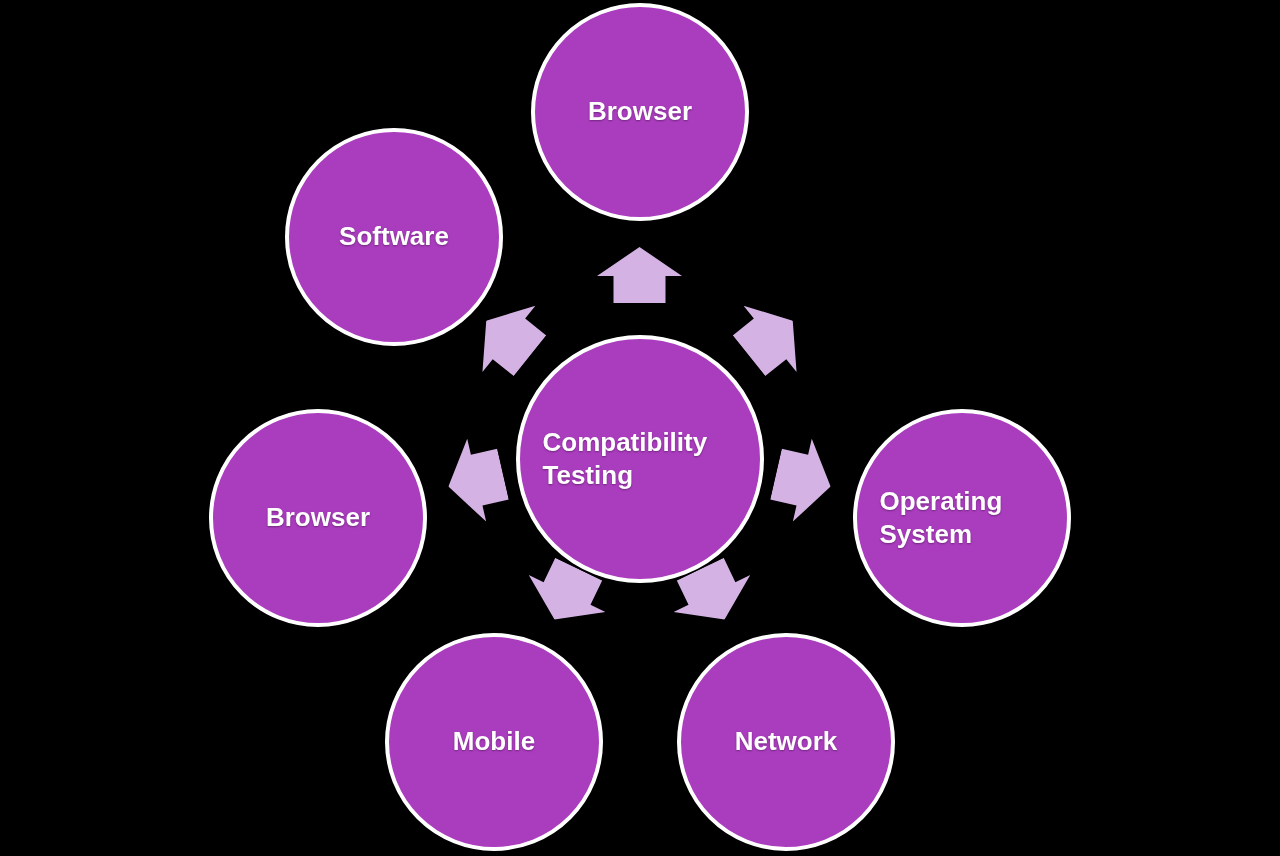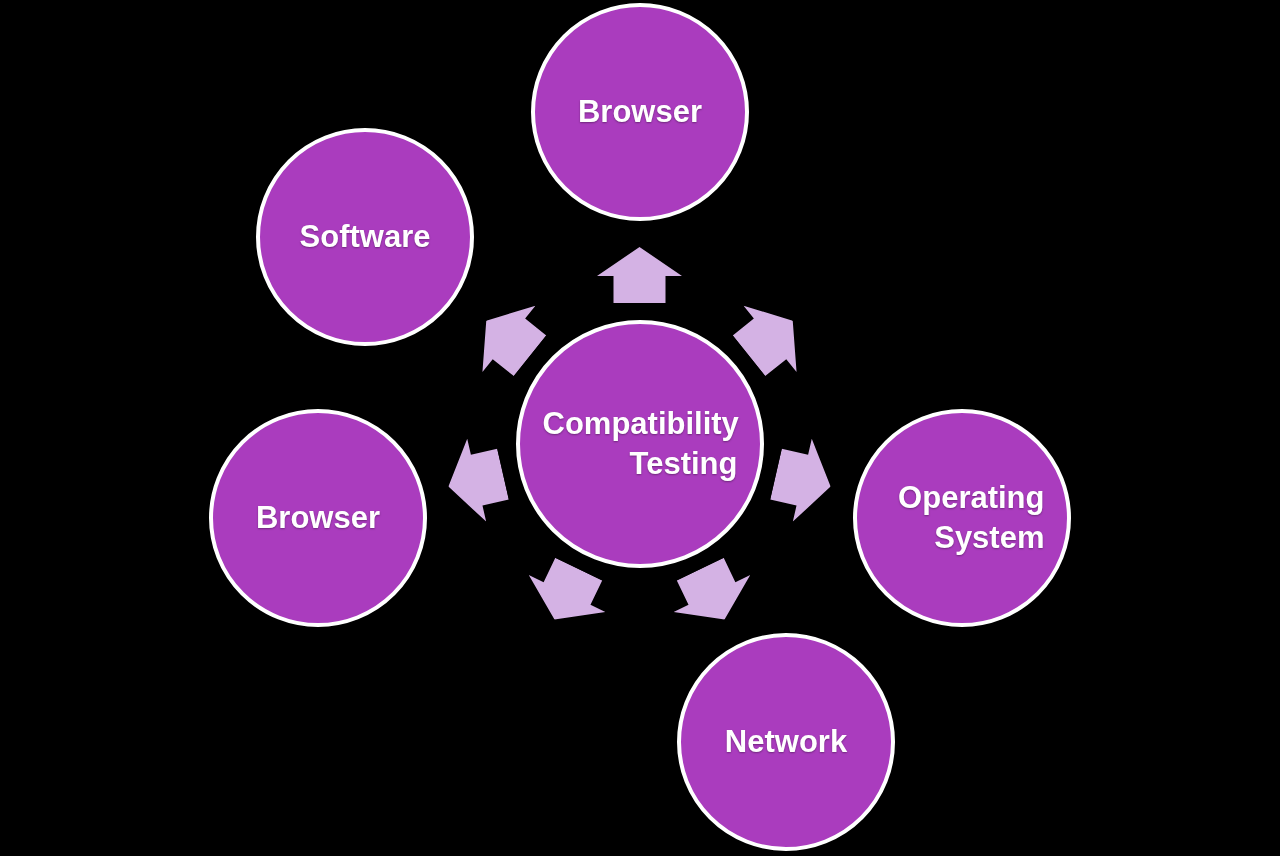--- a/index.html
+++ b/index.html
@@ -21,44 +21,44 @@
   }
   .node {
     position: absolute;
     box-sizing: border-box;
     border-radius: 50%;
     background: var(--node-fill, #aa3cbe);
     border: 4px solid var(--node-border, #fff);
     display: flex;
     align-items: center;
     justify-content: center;
-    text-align: right;
+    text-align: left;
     color: var(--text, #fff);
-    font-size: 31px;
+    font-size: 26px;
     font-weight: 600;
     line-height: 1.28;
     text-shadow: 0 1px 2px rgba(0,0,0,0.35);
   }
   .node .label {
     display: inline-block;
     max-width: 165px;
   }
   .node-center {
     width: 248px; height: 248px;
-    left: 516px; top: 320px;
+    left: 516px; top: 335px;
   }
   .node-center .label { max-width: 195px; }
   .node-sat { width: 218px; height: 218px; }
   .pos-browser   { left: 531px; top: 3px; }
   .pos-devices   { left: 791px; top: 128px; }
   .pos-os        { left: 853px; top: 409px; }
   .pos-network   { left: 677px; top: 633px; }
   .pos-mobile    { left: 385px; top: 633px; }
   .pos-versions  { left: 209px; top: 409px; }
-  .pos-software  { left: 256px; top: 128px; }
+  .pos-software  { left: 285px; top: 128px; }
   .arrow {
     position: absolute;
     left: 597px;
     top: 415px;
     width: 85px;
     height: 56px;
     color: var(--arrow-fill, #d4b2e4);
     transform: rotate(var(--a, 0deg)) translateY(-168px);
   }
   .arrow svg { display: block; width: 85px; height: 56px; }
@@ -110,20 +110,23 @@
 
   <div class="node node-sat pos-browser">
     <span class="label">Browser</span>
   </div>
   <div class="node node-sat pos-network">
     <span class="label">Network</span>
   </div>
   <div class="node node-sat pos-os">
     <span class="label">Operating System</span>
   </div>
+  <div class="node node-sat pos-mobile">
+    <span class="label">Mobile</span>
+  </div>
   <div class="node node-sat pos-versions">
     <span class="label">Browser</span>
   </div>
   <div class="node node-sat pos-software">
     <span class="label">Software</span>
   </div>
 
 </div>
 
 </body></html>

